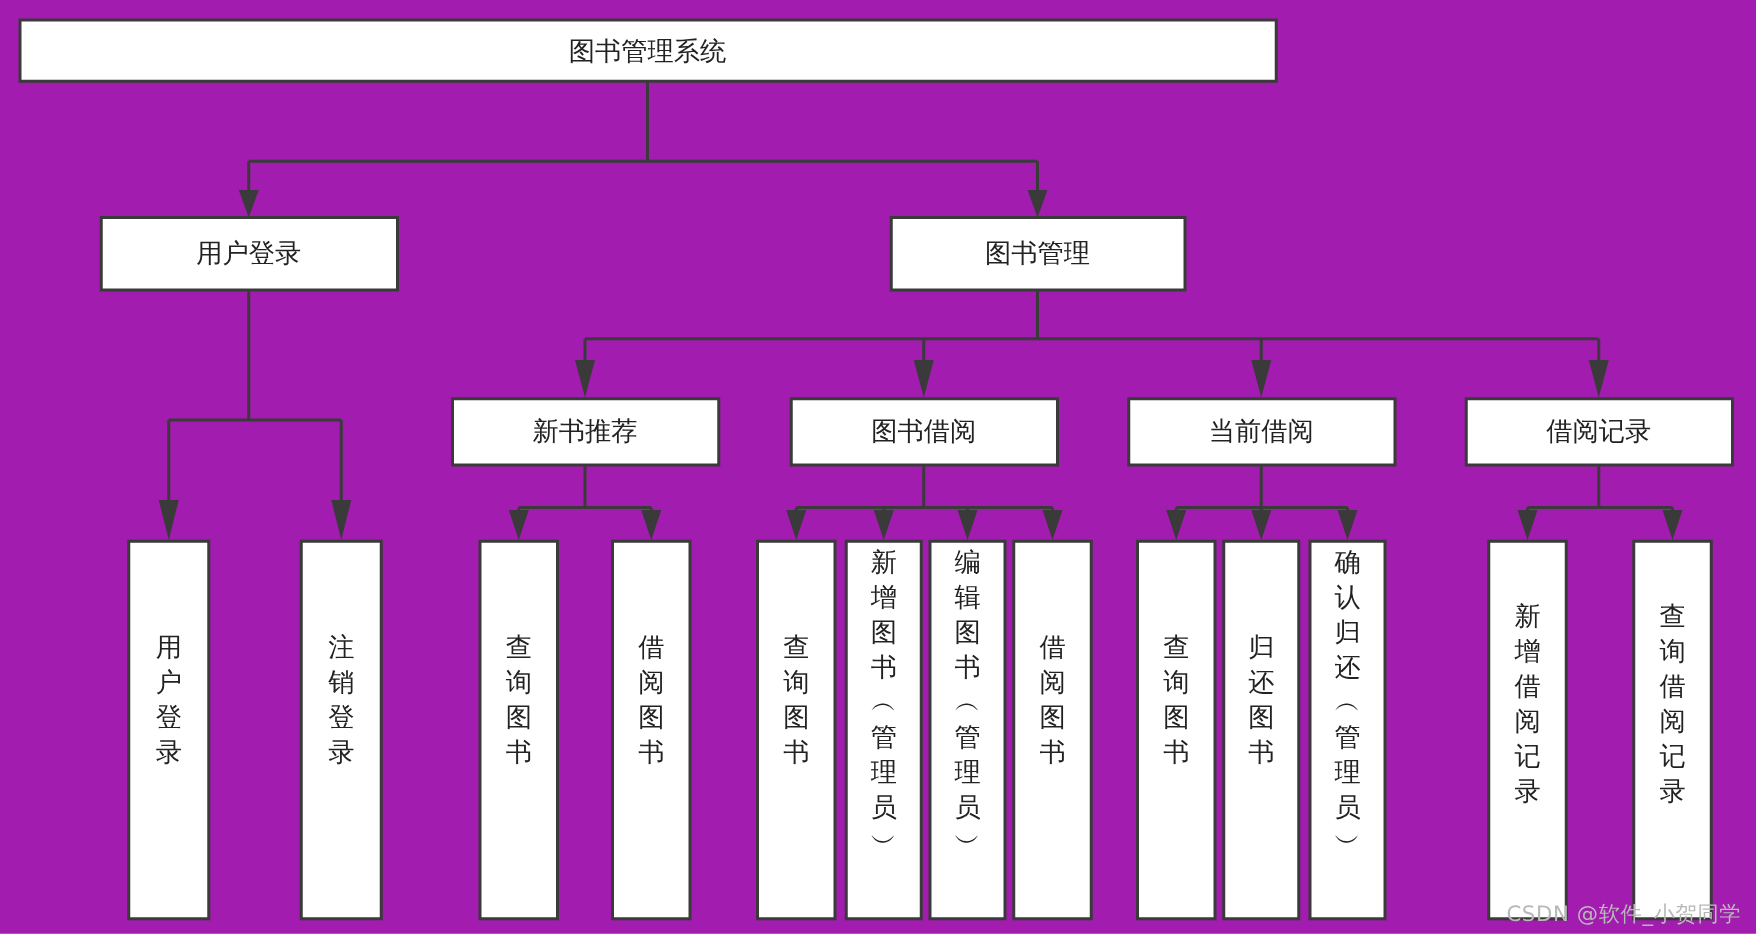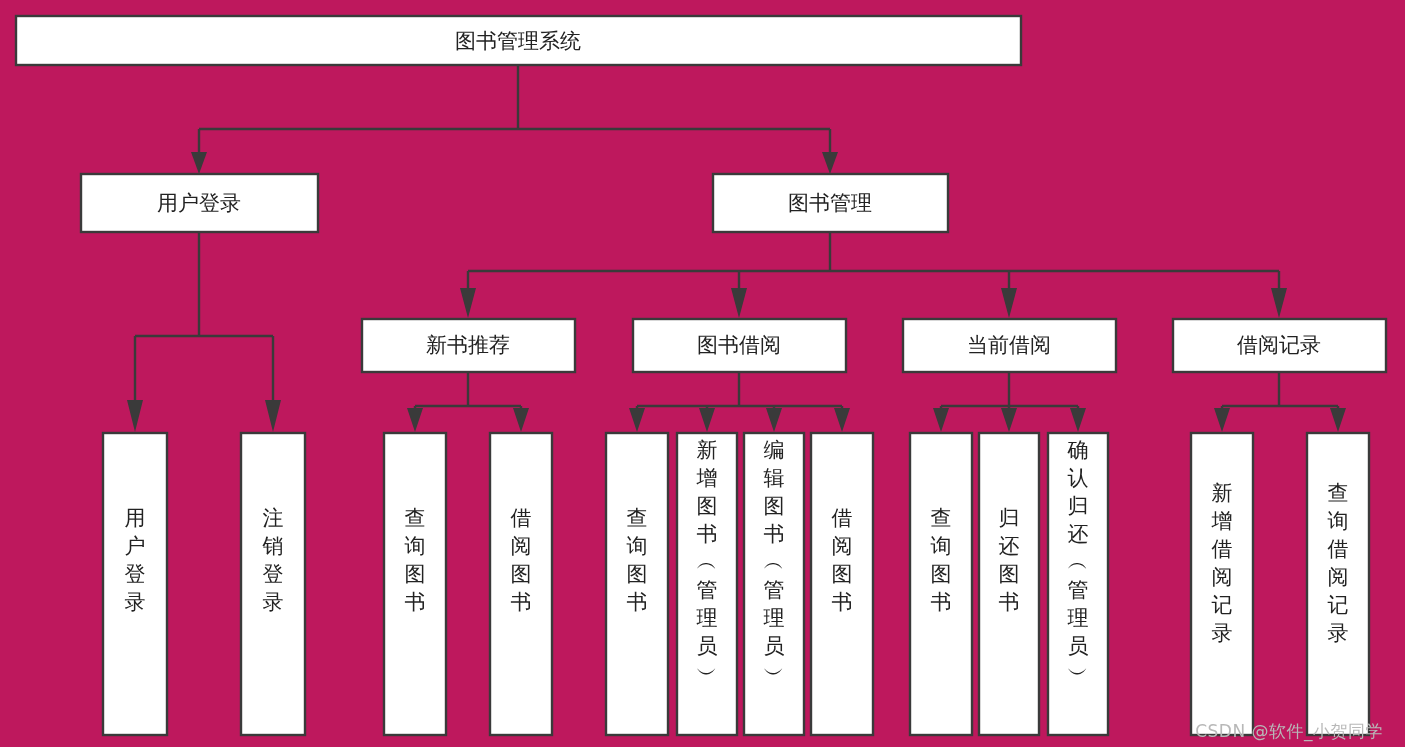--- a/index.html
+++ b/index.html
@@ -11,21 +11,21 @@
   body {
     font-family: "DejaVu Sans", "Liberation Sans", sans-serif;
     width: 1405px;
     height: 747px;
     overflow: hidden;
   }
   #diagram-root {
     position: relative;
     width: 1405px;
     height: 747px;
-    background: #be185d;
+    background: #a21caf;
   }
   svg#tree-svg {
     position: absolute;
     left: 0;
     top: 0;
     width: 1405px;
     height: 747px;
     display: block;
   }
   .node-box {
@@ -51,21 +51,21 @@
     dominant-baseline: middle;
   }
   .node-label-vertical {
     font-family: "DejaVu Sans", "Liberation Sans", sans-serif;
     fill: #222222;
     font-size: 21px;
     text-anchor: middle;
   }
   .watermark {
     position: absolute;
-    right: 22px;
+    right: 12px;
     bottom: 4px;
     font-family: "DejaVu Sans", "Liberation Sans", sans-serif;
     font-size: 17px;
     color: #b8b8b8;
     letter-spacing: 0.5px;
     white-space: nowrap;
     pointer-events: none;
   }
 </style>
 </head>

